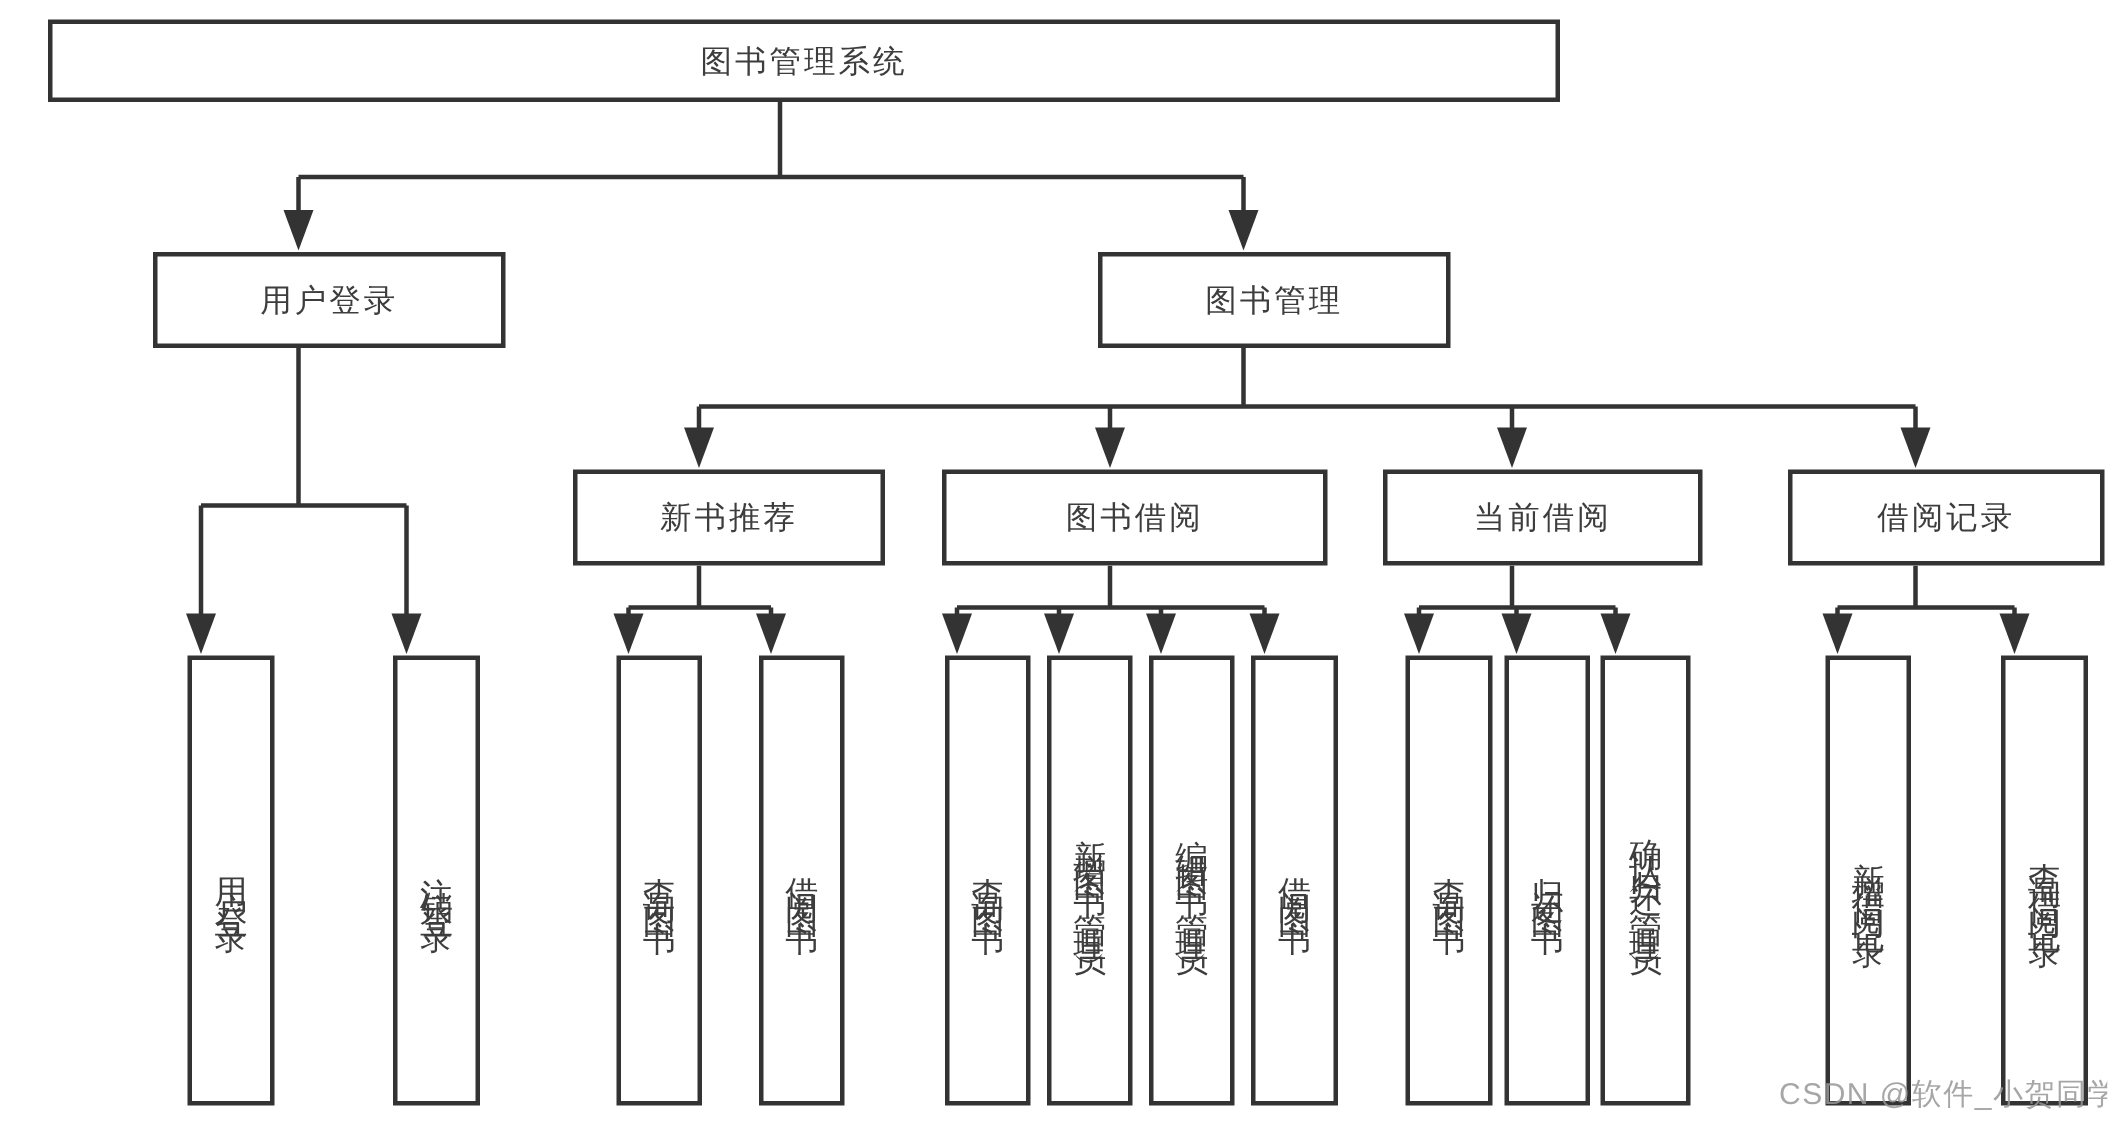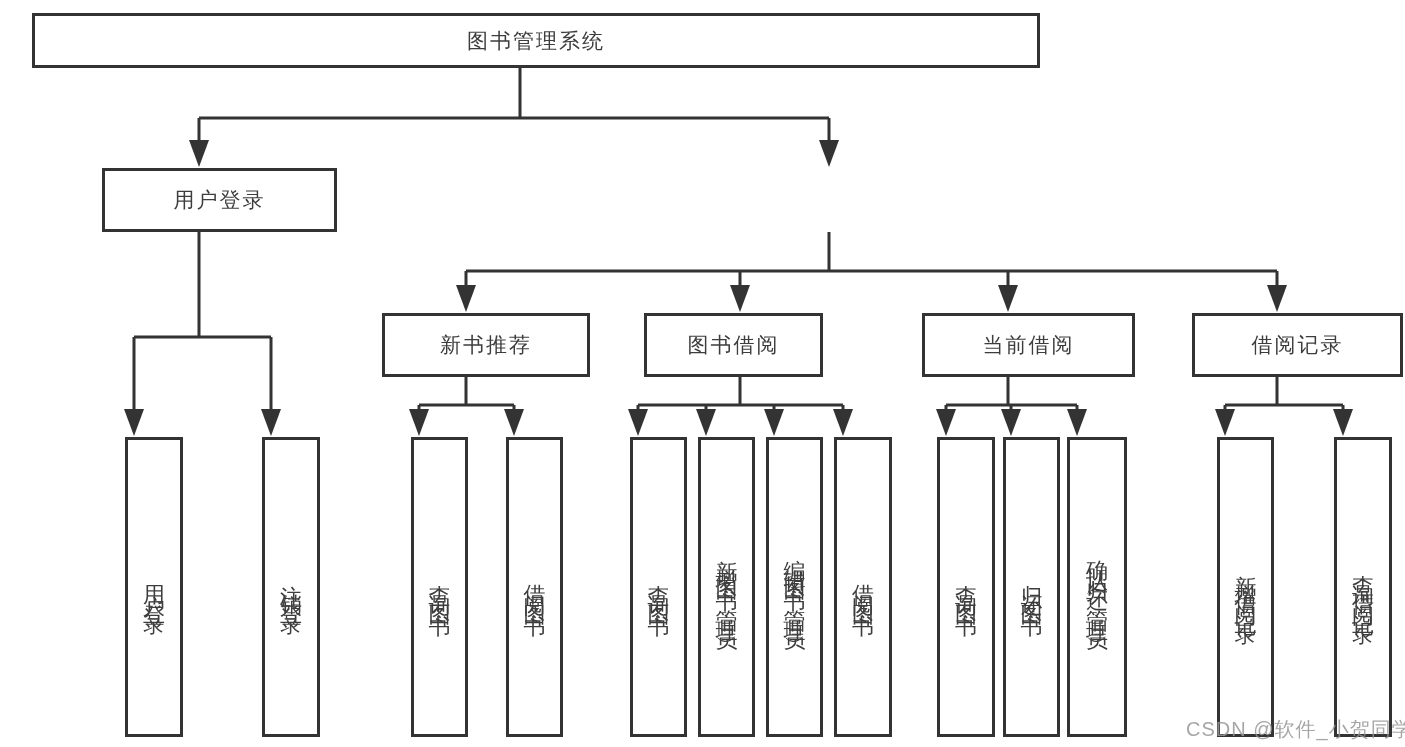--- a/index.html
+++ b/index.html
@@ -14,21 +14,21 @@
     display:flex; align-items:center; justify-content:center;
     color:#3d3d3d;
     margin-left:20px;
   }
   .hbox { font-size:21px; letter-spacing:2px; }
   .root { left:12px;  top:13px;  width:1008px; height:55px; }
   .lvl2a{ left:82px;  top:168px; width:235px; height:64px; }
   .lvl2b{ left:712px; top:168px; width:235px; height:64px; }
   .lvl3 { top:313px;  height:64px; }
   .l3a  { left:362px;  width:208px; }
-  .l3b  { left:624px;  width:179px; }
+  .l3b  { left:608px;  width:257px; }
   .l3c  { left:902px;  width:213px; }
   .l3d  { left:1172px; width:211px; }
   .leaf {
     top:437px; height:300px; font-size:22px;
     writing-mode:vertical-rl; text-orientation:mixed; letter-spacing:10px;
   }
   .watermark {
     position:absolute; left:1186px; top:716px; z-index:5;
     font-size:20px; color:rgba(150,150,150,0.85); white-space:nowrap;
     letter-spacing:1px;
@@ -75,20 +75,21 @@
       <polygon points="1001,409 1021,409 1011,436"></polygon>
       <polygon points="1067,409 1087,409 1077,436"></polygon>
       <polygon points="1215,409 1235,409 1225,436"></polygon>
       <polygon points="1333,409 1353,409 1343,436"></polygon>
     </g>
   </svg>
 
   <div class="node hbox root">图书管理系统</div>
 
   <div class="node hbox lvl2a">用户登录</div>
+  <div class="node hbox lvl2b">图书管理</div>
 
   <div class="node hbox lvl3 l3a">新书推荐</div>
   <div class="node hbox lvl3 l3b">图书借阅</div>
   <div class="node hbox lvl3 l3d">借阅记录</div>
   <div class="node hbox lvl3 l3c">当前借阅</div>
 
   <div class="node leaf" style="left:105px;width:58px;">用户登录</div>
   <div class="node leaf" style="left:242px;width:58px;">注销登录</div>
 
   <div class="node leaf" style="left:391px;width:57px;">查询图书</div>

